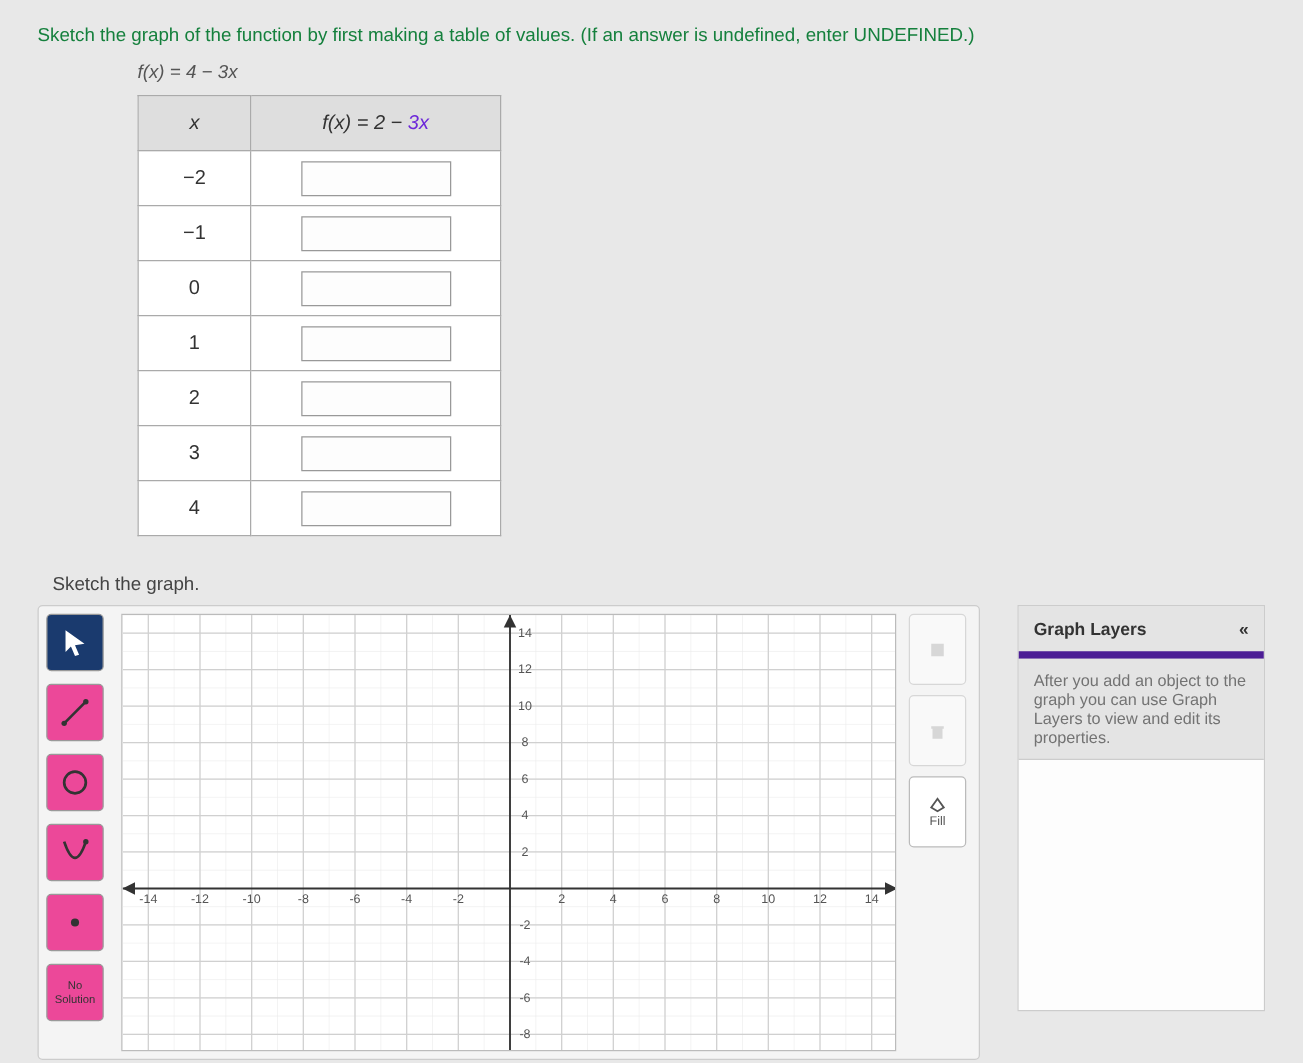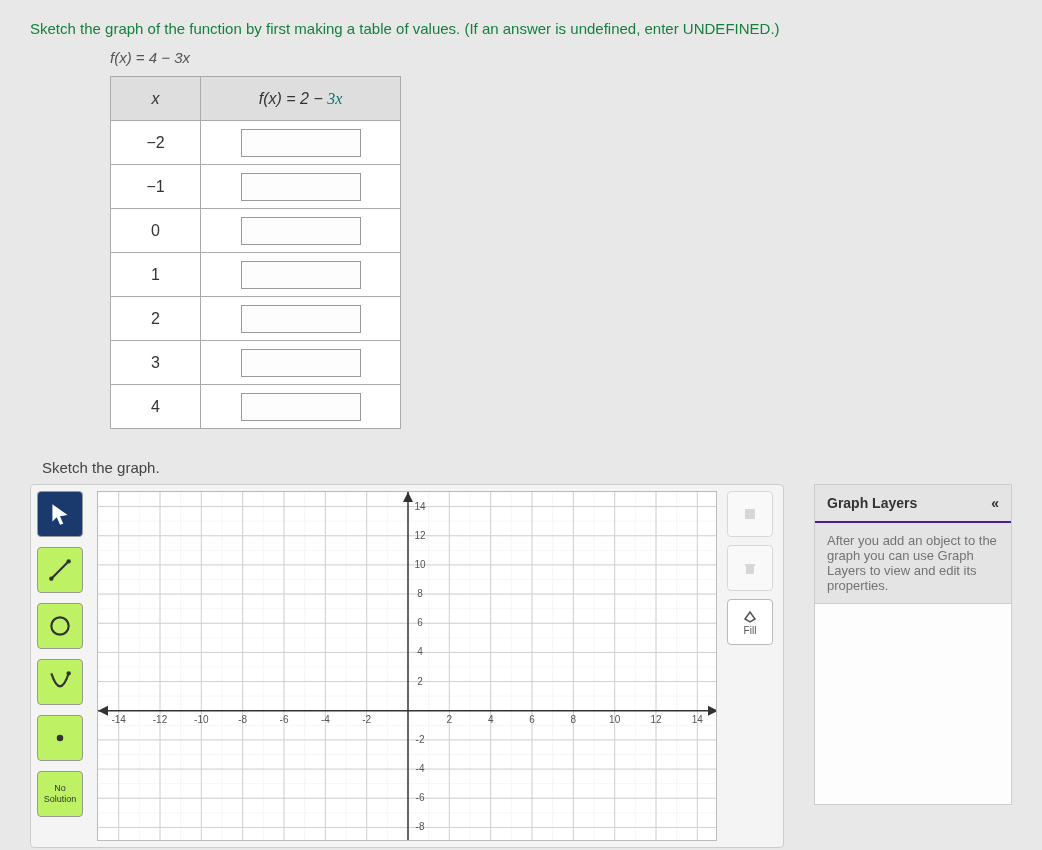--- a/index.html
+++ b/index.html
@@ -45,21 +45,21 @@
   table.values .col-x { width: 90px; }
   table.values .col-fx { width: 200px; }
   table.values input.cell-input {
     width: 120px;
     height: 28px;
     border: 1px solid #999;
     background: #fdfdfd;
     text-align: center;
     font-size: 14px;
   }
-  .fx-header .three { color: #0f766e; font-family: Liberation Serif, serif; }
+  .fx-header .three { color: #6d28d9; }
   .sketch-label {
     font-size: 15px;
     color: #444;
     margin-bottom: 8px;
     margin-left: 12px;
   }
   .sketch-area {
     display: flex;
     gap: 30px;
     align-items: flex-start;
@@ -74,21 +74,21 @@
   }
   .tool-col {
     display: flex;
     flex-direction: column;
     gap: 10px;
     width: 50px;
   }
   .tool-btn {
     width: 46px;
     height: 46px;
-    background: #bef264;
+    background: #ec4899;
     border: 1px solid #999;
     border-radius: 4px;
     display: flex;
     align-items: center;
     justify-content: center;
     cursor: pointer;
     font-size: 10px;
     text-align: center;
     color: #333;
   }
@@ -110,21 +110,21 @@
     overflow: hidden;
   }
   .side-tools {
     display: flex;
     flex-direction: column;
     gap: 8px;
     width: 50px;
   }
   .side-btn {
     width: 46px;
-    height: 46px;
+    height: 57px;
     background: #fff;
     border: 1px solid #bbb;
     border-radius: 4px;
     display: flex;
     flex-direction: column;
     align-items: center;
     justify-content: center;
     font-size: 10px;
     color: #555;
     cursor: pointer;
@@ -137,21 +137,21 @@
     border: 1px solid #ccc;
     background: #eee;
   }
   .layers-header {
     padding: 10px 12px;
     font-weight: bold;
     font-size: 14px;
     display: flex;
     justify-content: space-between;
     align-items: flex-start;
-    border-bottom: 2px solid #4c1d95;
+    border-bottom: 6px solid #4c1d95;
     background: #e4e4e4;
   }
   .layers-body {
     padding: 10px 12px;
     font-size: 13px;
     color: #737373;
     background: #e4e4e4;
     border-bottom: 1px solid #ccc;
   }
   .layers-content {

